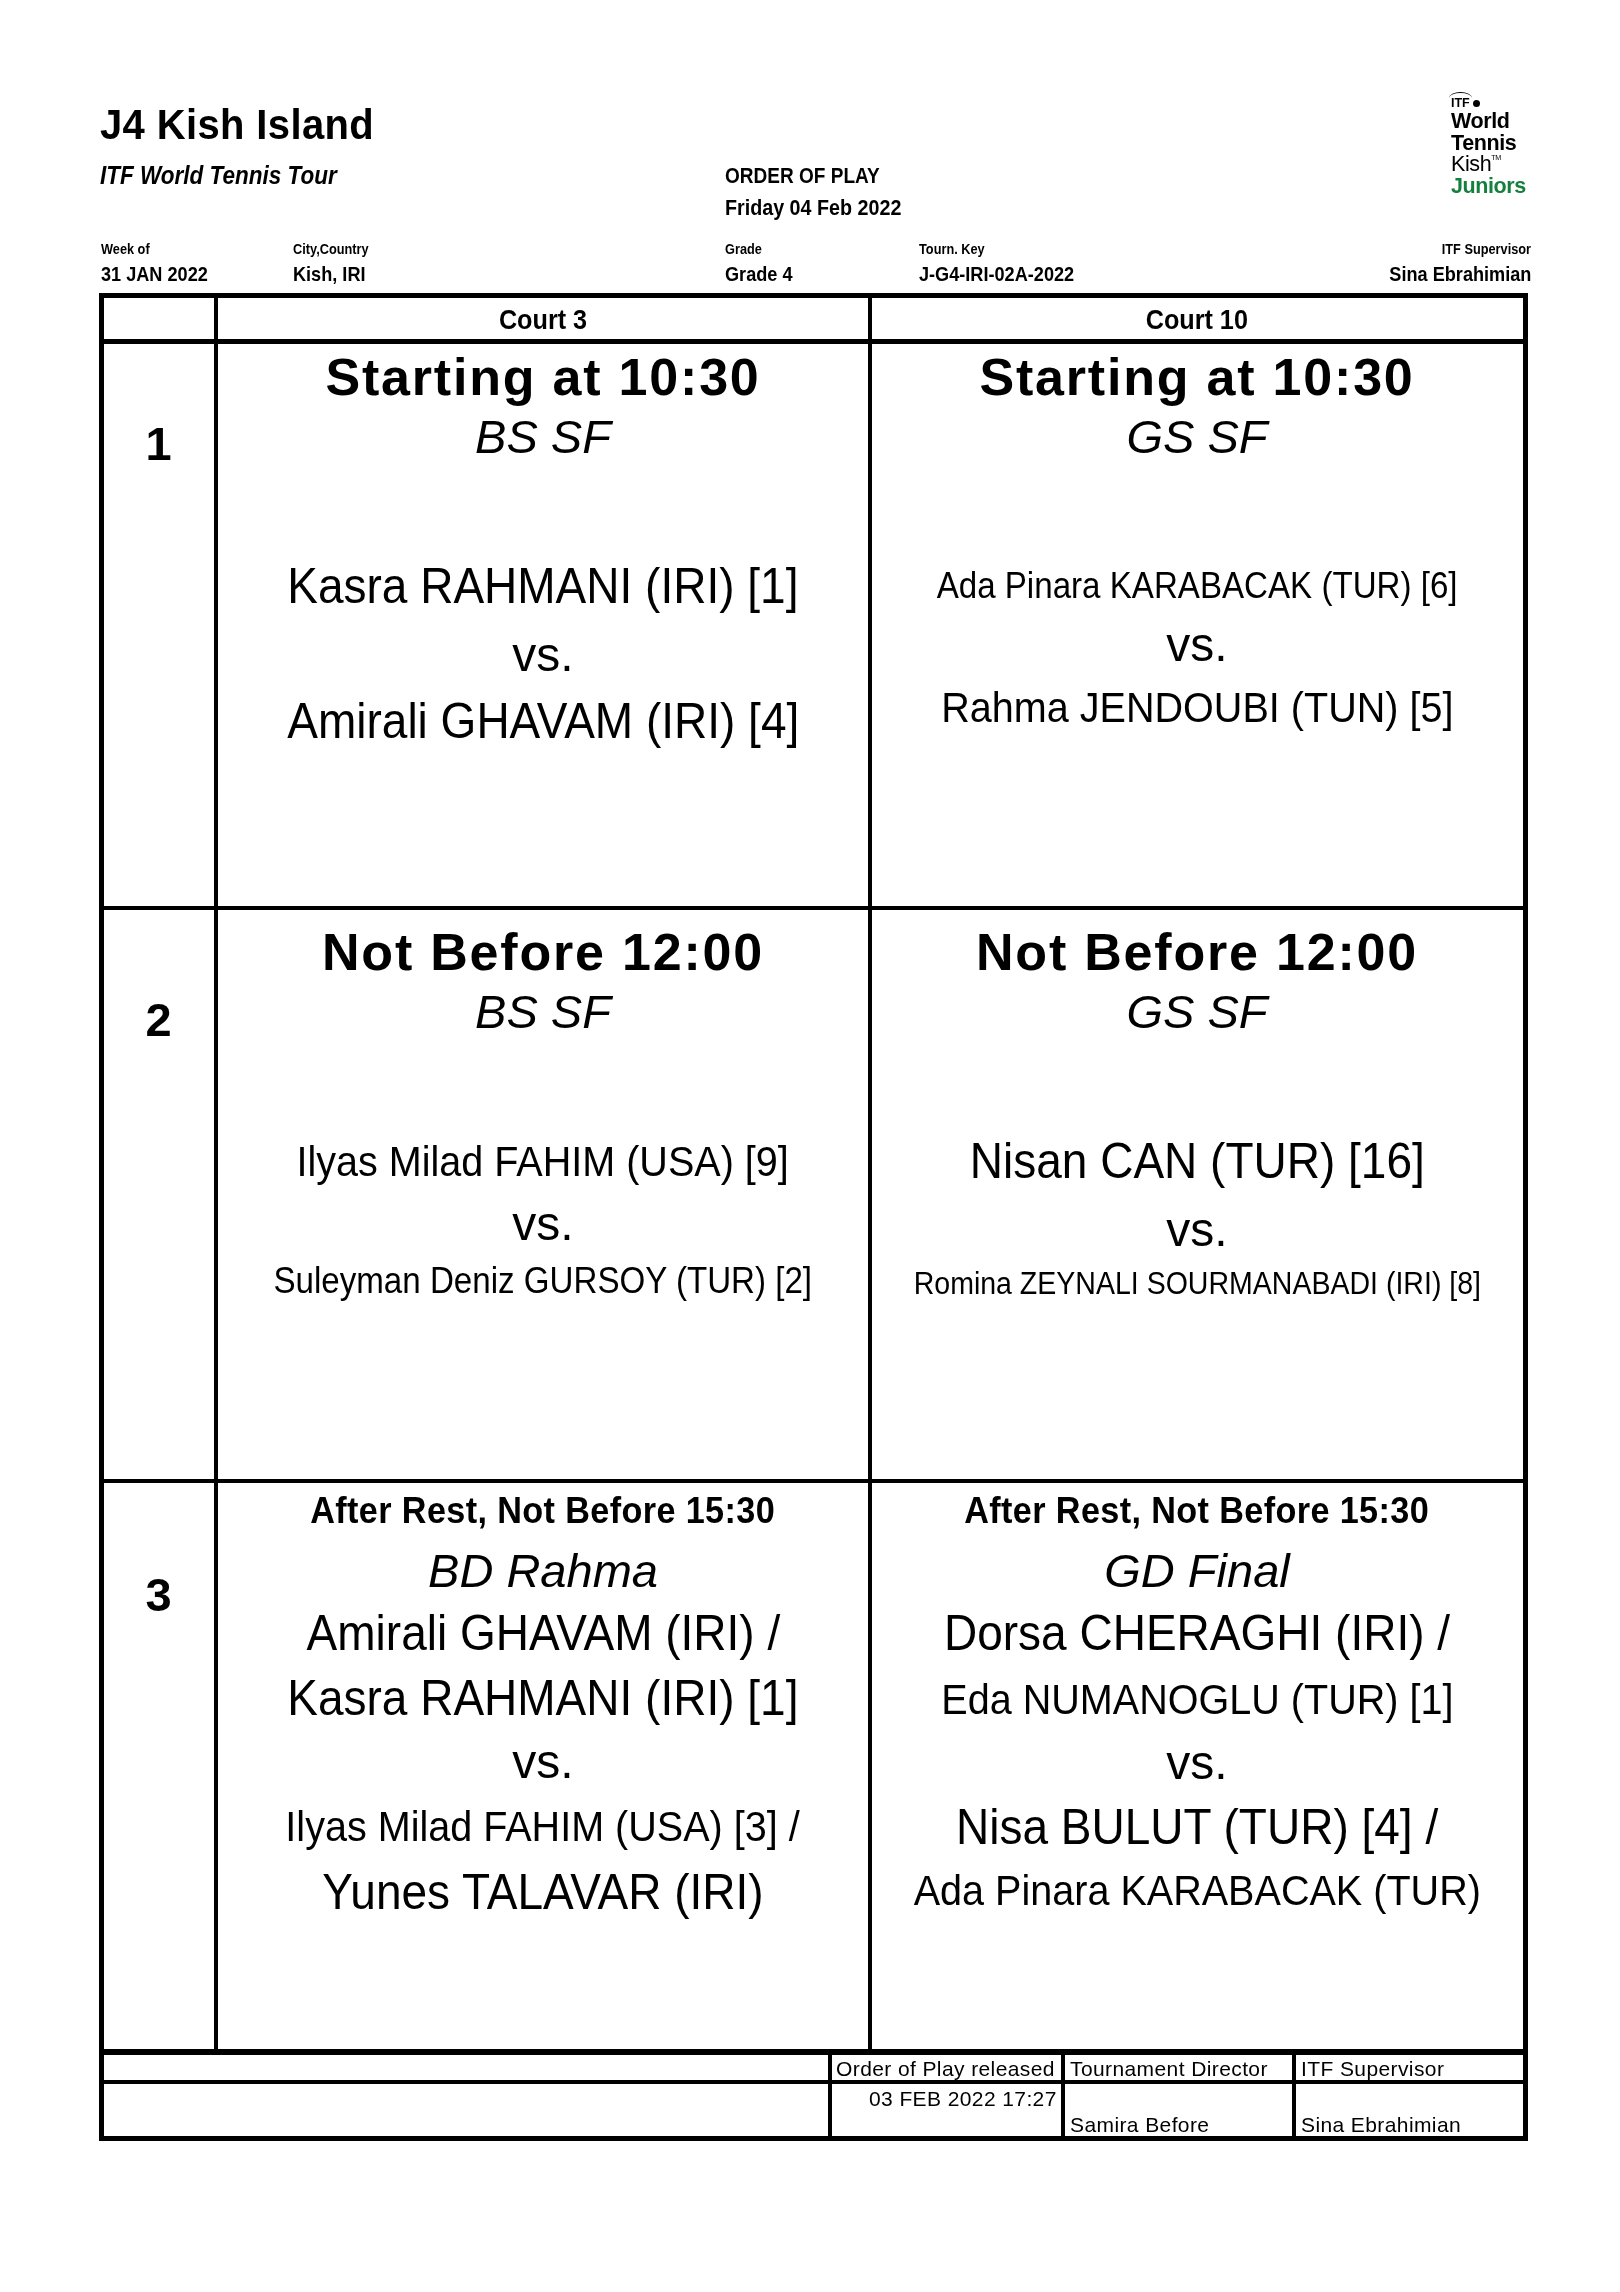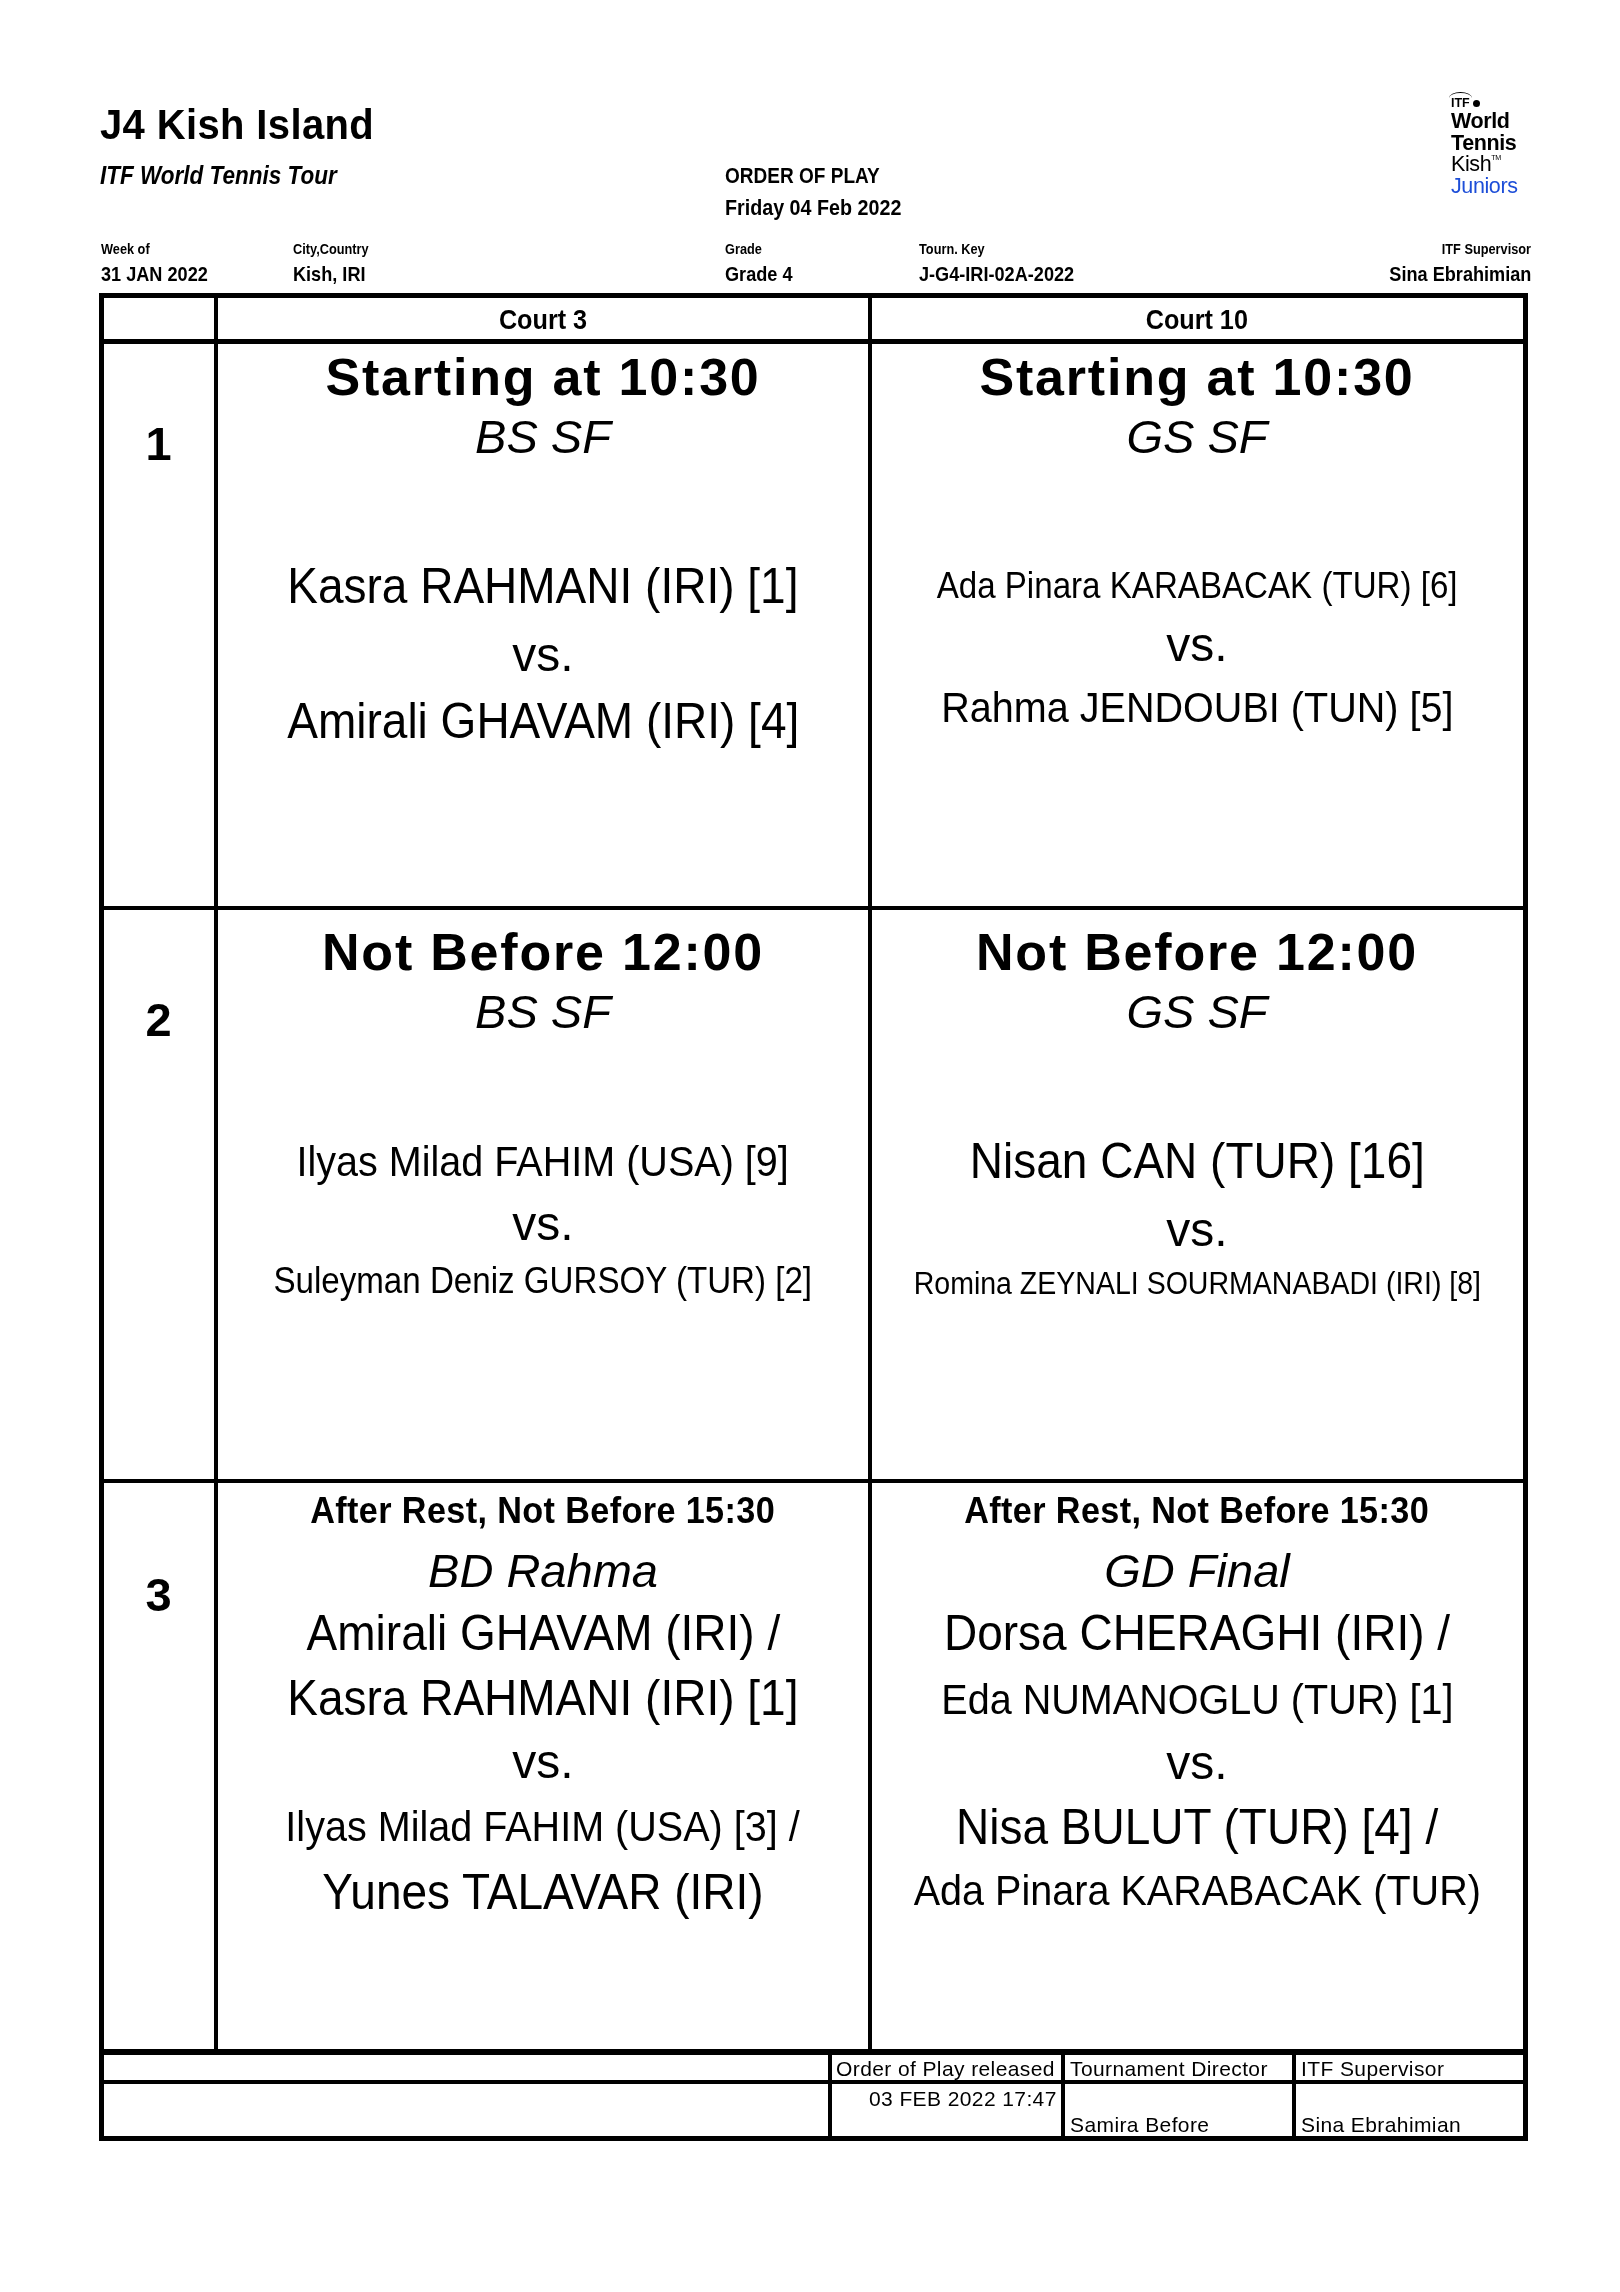--- a/index.html
+++ b/index.html
@@ -13,21 +13,21 @@
   .meta-value { font-size: 20.6px; font-weight: bold; top: 262px; transform: scaleX(0.88); transform-origin: left top; }
   .meta-right { transform-origin: right top; }
 
   .logo { left: 1451px; top: 97px; width: 90px; line-height: 1; }
   .logo .itf { font-size: 12.5px; font-weight: bold; display: flex; align-items: center; gap: 3px; }
   .logo .itf .ball { width: 7.2px; height: 7.2px; border-radius: 50%; background: #000; display: inline-block; }
   .logo .arc { position: absolute; left: -1.8px; top: -5.4px; width: 23px; height: 10.7px; border-top: 1.8px solid #000; border-radius: 50% 50% 0 0; }
   .logo .l1 { font-size: 21.5px; font-weight: bold; margin-top: 1.8px; letter-spacing: -0.4px; }
   .logo .l2 { font-size: 21.5px; font-weight: bold; letter-spacing: -0.4px; }
   .logo .l3 { font-size: 21.5px; font-weight: normal; letter-spacing: -0.4px; }
-  .logo .l4 { font-size: 21.5px; font-weight: normal; letter-spacing: -0.4px; color: #1d4ed8; }
+  .logo .l4 { font-size: 21.5px; font-weight: bold; letter-spacing: -0.4px; color: #15803d; }
   .logo .tm { font-size: 7.2px; vertical-align: top; }
   .line { position: absolute; background: #000; }
 
   .court-head { position: absolute; top: 299px; height: 41px; display: flex; align-items: center; justify-content: center; font-size: 28px; font-weight: bold; }
   .court-head span { transform: scaleX(0.9); display: inline-block; }
 
   .rownum { position: absolute; left: 103px; width: 111px; text-align: center; font-size: 47px; font-weight: bold; }
 
   .cell { position: absolute; display: flex; flex-direction: column; align-items: center; text-align: center; }
   .time-lg { font-size: 52px; font-weight: bold; letter-spacing: 1.8px; line-height: 1.2; }
@@ -163,18 +163,18 @@
   <div style="height:9px"></div>
   <div class="event">GD Final</div>
   <div class="player" style="line-height:1.3">Dorsa CHERAGHI (IRI) /</div>
   <div class="player m" style="line-height:1.55">Eda NUMANOGLU (TUR) [1]</div>
   <div class="vs" style="line-height:1.3">vs.</div>
   <div class="player" style="line-height:1.3">Nisa BULUT (TUR) [4] /</div>
   <div class="player m" style="line-height:1.4">Ada Pinara KARABACAK (TUR)</div>
 </div>
 
 <div class="ft" style="left:836px; top:2057px;">Order of Play released</div>
-<div class="ft" style="left:869px; top:2087px;">03 FEB 2022 17:47</div>
+<div class="ft" style="left:869px; top:2087px;">03 FEB 2022 17:27</div>
 <div class="ft" style="left:1070px; top:2057px;">Tournament Director</div>
 <div class="ft" style="left:1070px; top:2113px;">Samira Before</div>
 <div class="ft" style="left:1301px; top:2057px;">ITF Supervisor</div>
 <div class="ft" style="left:1301px; top:2113px;">Sina Ebrahimian</div>
 
 
 </body></html>

